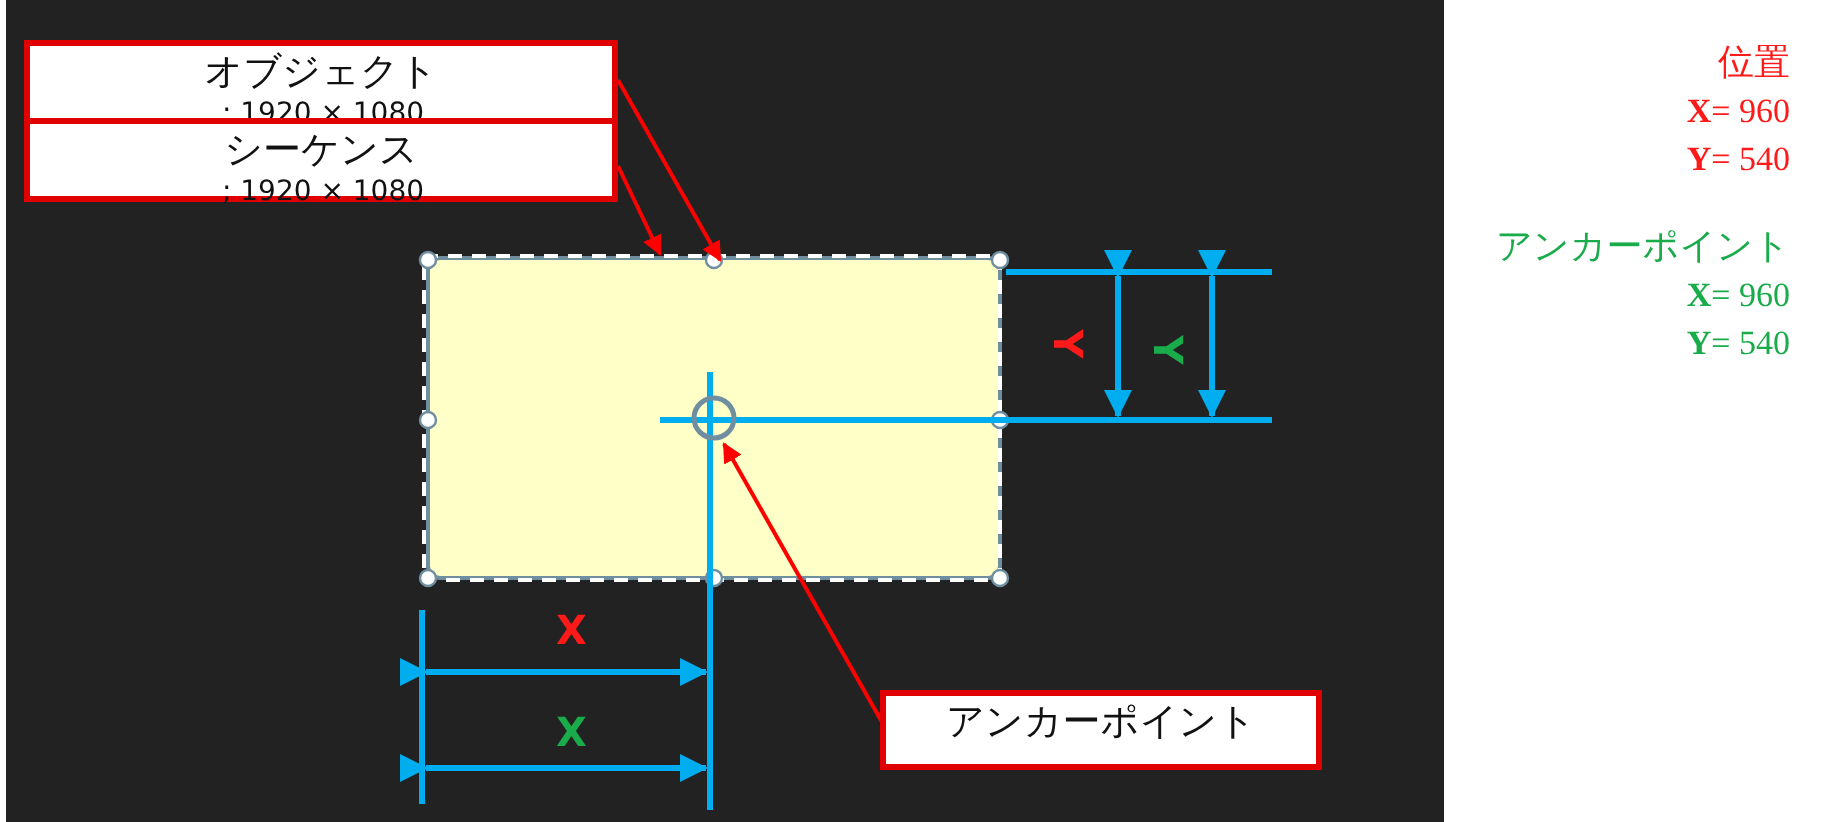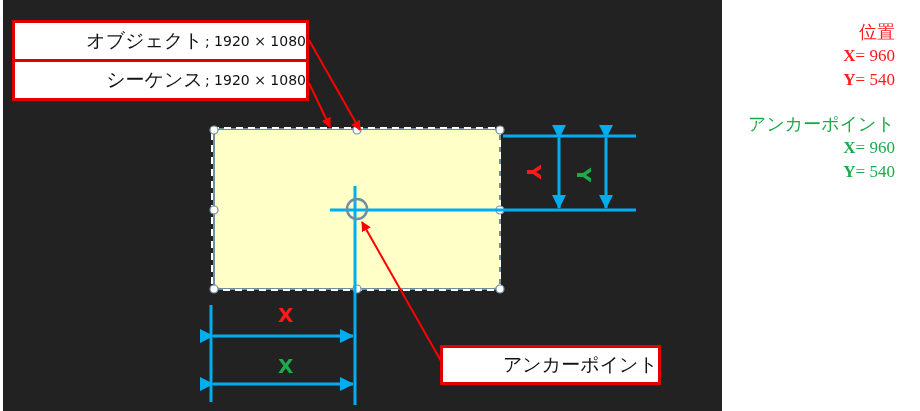--- a/index.html
+++ b/index.html
@@ -1,19 +1,19 @@
 <!DOCTYPE html>
 <html><head>
 <meta charset="utf-8">
 <style>
   html,body{margin:0;padding:0;}
   body{width:920px;height:411px;position:relative;background:#ffffff;overflow:hidden;font-family:"DejaVu Sans","Liberation Sans",sans-serif;}
   .canvas{position:absolute;left:3px;top:0;width:719px;height:411px;background:#222222;}
   svg.diagram{position:absolute;left:0;top:0;}
-  .callout{position:absolute;background:#ffffff;border:3px solid #e00000;box-sizing:border-box;color:#111;display:flex;align-items:center;justify-content:flex-end;font-size:19px;white-space:nowrap;}
+  .callout{position:absolute;background:#ffffff;border:3px solid #e00000;box-sizing:border-box;color:#111;display:flex;align-items:center;justify-content:space-between;font-size:19px;white-space:nowrap;flex-direction:column;}
   .callout .num{font-size:14px;margin-left:2px;}
   .legend{position:absolute;left:748px;top:20px;font-size:17px;line-height:24px;text-align:right;}
   .legend .head{font-size:18px;}
   .legend .row{padding-left:8px;font-family:Liberation Serif, serif;}
   .legend .var{font-weight:bold;display:inline-block;width:22px;}
   .red{color:#ff1a1a;}
   .green{color:#1aab4a;}
   .dimlabel{position:absolute;font-size:20px;font-weight:bold;}
 </style>
 </head>

